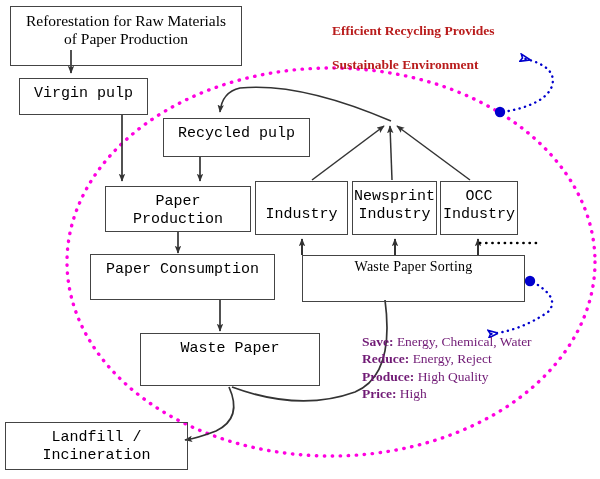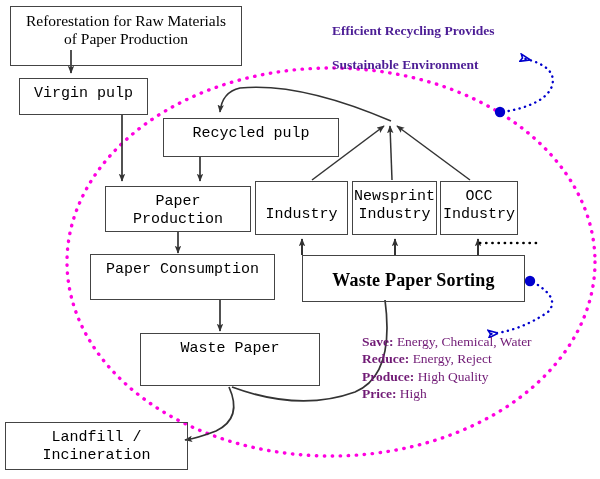--- a/index.html
+++ b/index.html
@@ -4,23 +4,23 @@
 <style>
   html,body{margin:0;padding:0;background:#ffffff;}
   #root{position:relative;width:600px;height:479px;overflow:hidden;
         font-family:"Liberation Serif","DejaVu Serif",serif;background:#fff;}
   .box{position:absolute;box-sizing:border-box;border:1.5px solid #444;
        background:transparent;display:flex;align-items:flex-start;
        justify-content:center;text-align:center;color:#000;}
   .box .lbl{display:block;width:100%;line-height:1.18;}
   .b-title{font-size:15.5px;padding-top:5px;}
   .b-node{font-size:15px;padding-top:6px;font-family:Liberation Mono, monospace;}
-  .b-sort{font-size:18px;font-weight:bold;padding-top:14px;letter-spacing:.2px;}
+  .b-sort{font-size:14px;font-weight:normal;padding-top:3px;letter-spacing:.2px;}
   #heading{position:absolute;font-weight:bold;font-size:13.5px;line-height:1.25;
-           color:#4c1d95;text-align:left;white-space:pre-line;}
+           color:#b91c1c;text-align:left;white-space:pre-line;}
   #benefits{position:absolute;font-size:13.5px;line-height:1.29;color:#701a75;}
   #benefits .row{white-space:nowrap;}
   #benefits .k{font-weight:bold;}
   svg{position:absolute;left:0;top:0;width:600px;height:479px;overflow:visible;}
 </style>
 </head>
 <body>
 
 <div id="root">
 
@@ -78,21 +78,21 @@
     <span class="lbl">
       <span>Reforestation for Raw Materials</span><br>
       <span>of Paper Production</span>
     </span>
   </div>
 
   <div class="box b-node" style="left:19px;top:78px;width:129px;height:37px;">
     <span class="lbl">Virgin pulp</span>
   </div>
 
-  <div class="box b-node" style="left:163px;top:118px;width:176px;height:39px;">
+  <div class="box b-node" style="left:163px;top:118px;width:147px;height:39px;">
     <span class="lbl">Recycled pulp</span>
   </div>
 
   <div class="box b-node" style="left:105px;top:186px;width:146px;height:46px;">
     <span class="lbl">Paper Production</span>
   </div>
 
   <div class="box b-node" style="left:90px;top:254px;width:185px;height:46px;">
     <span class="lbl">Paper Consumption</span>
   </div>

